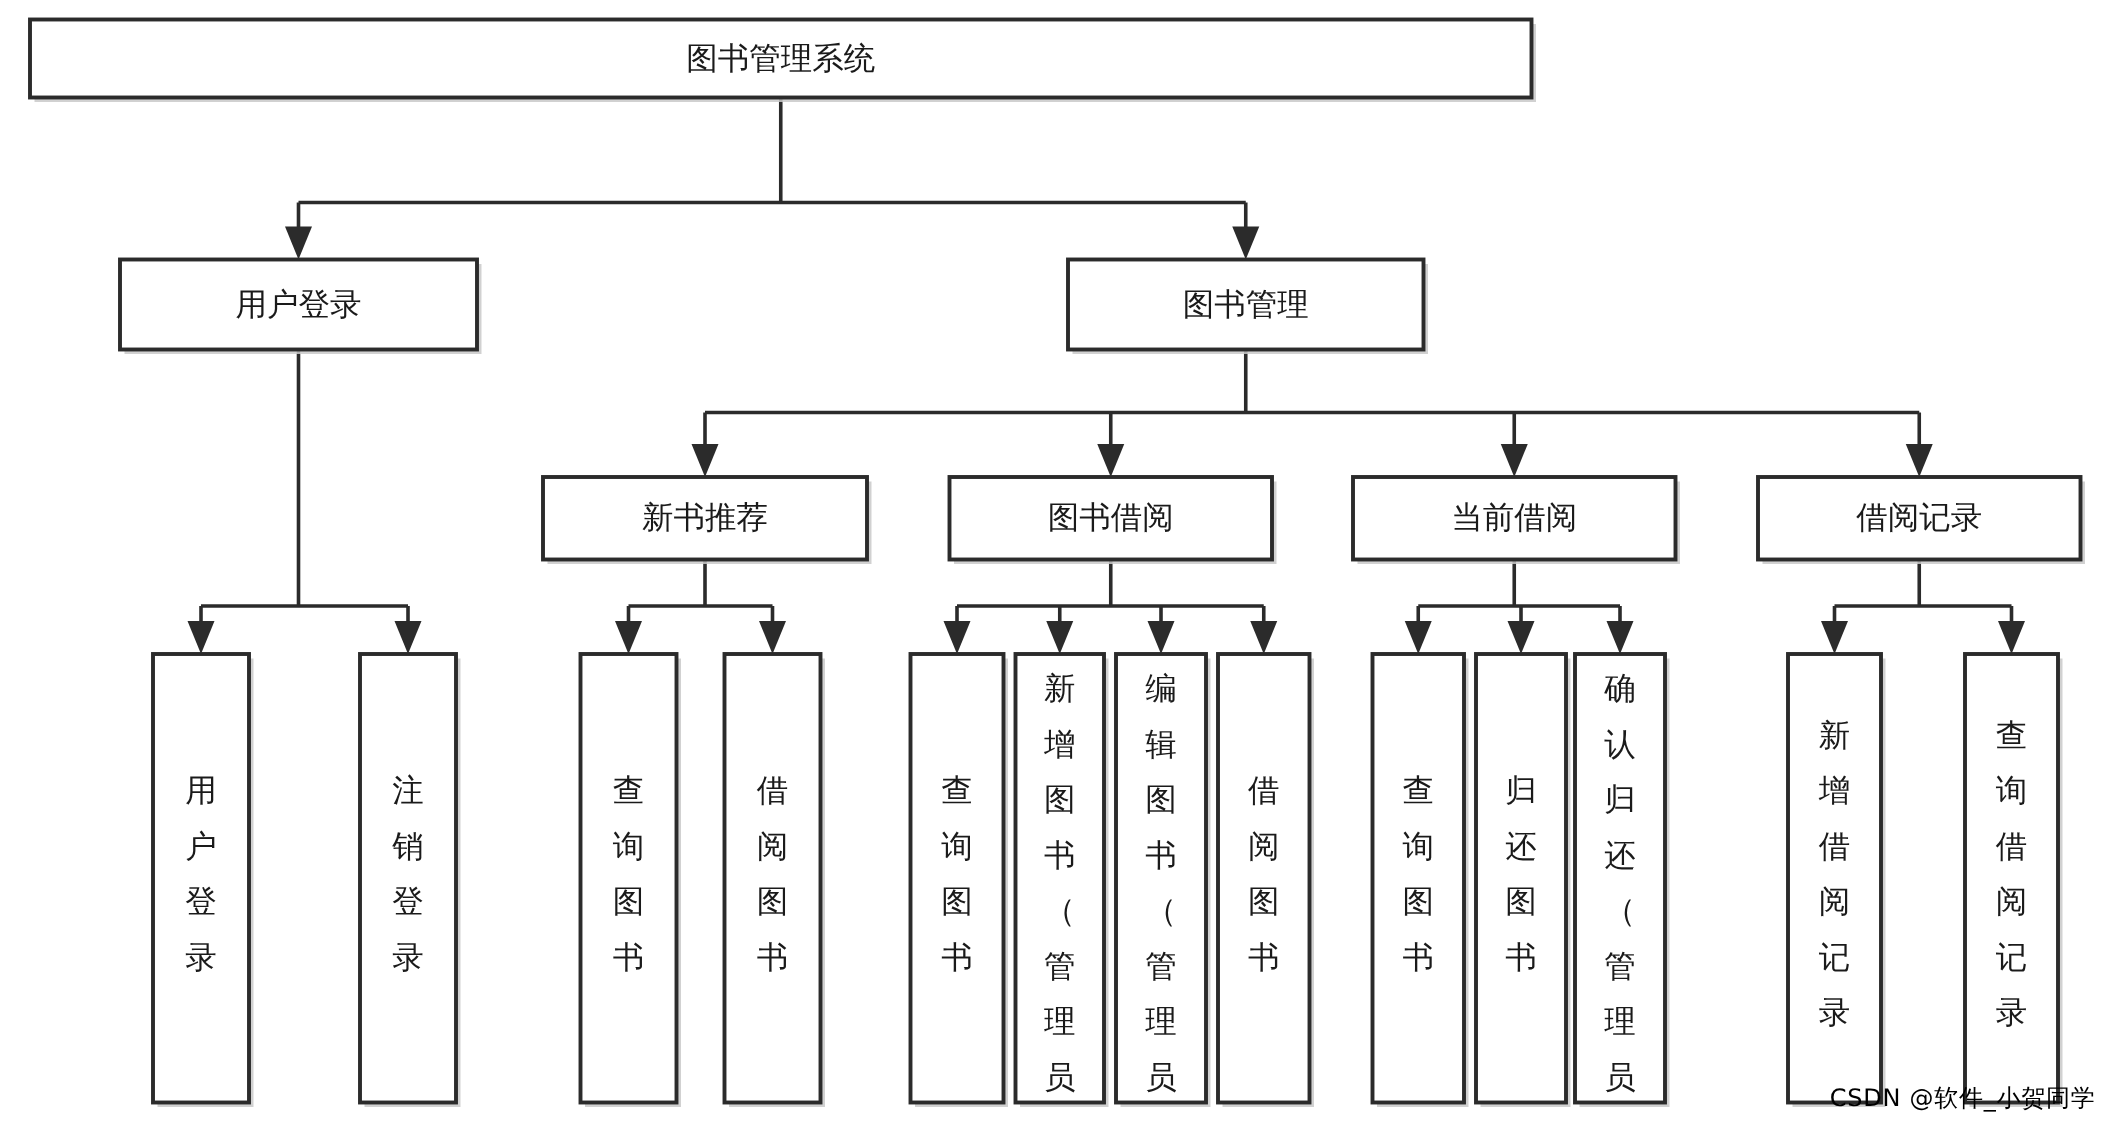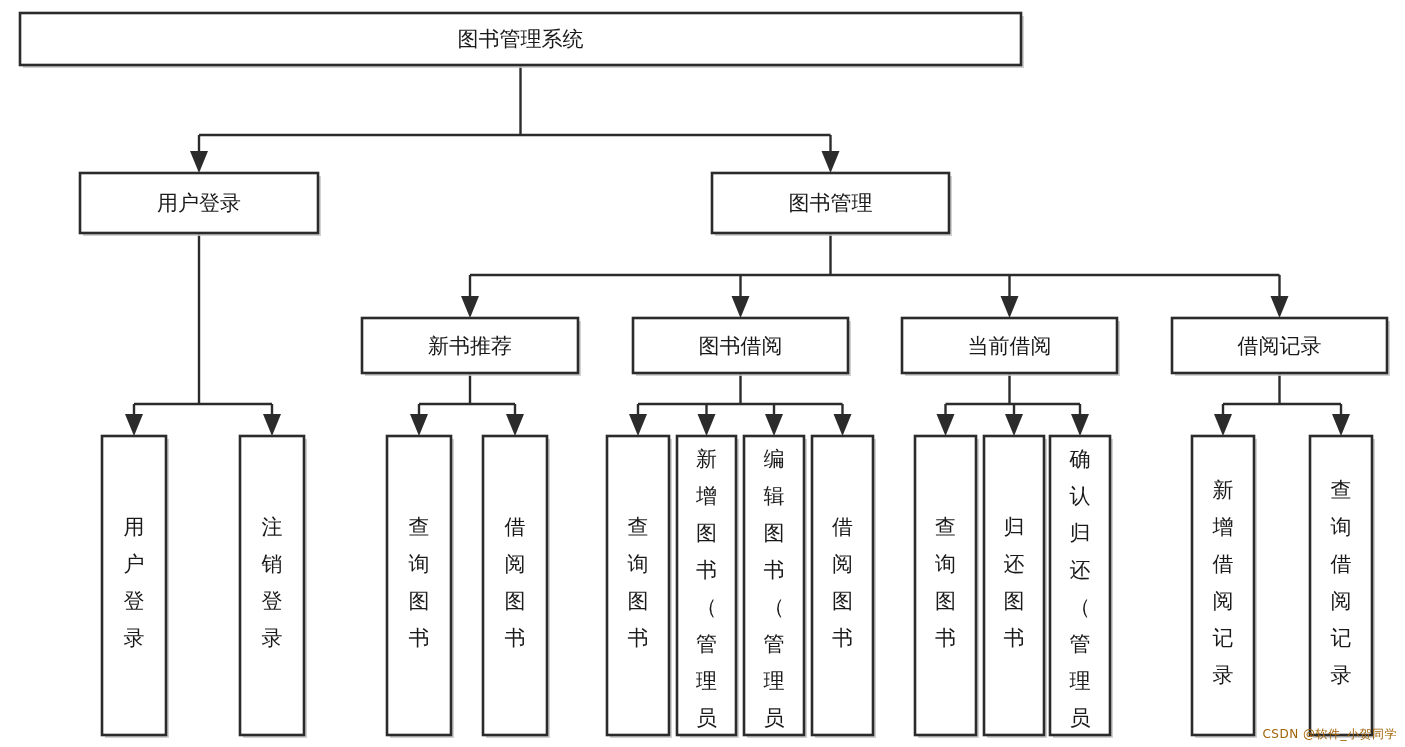--- a/index.html
+++ b/index.html
@@ -55,22 +55,22 @@
     font-family: "DejaVu Sans", "Liberation Sans", sans-serif;
     font-size: 21px;
     fill: #1a1a1a;
     text-anchor: middle;
   }
   .watermark {
     position: absolute;
     right: 8px;
     bottom: 4px;
     font-family: "DejaVu Sans", "Liberation Sans", sans-serif;
-    font-size: 12px;
-    color: #a16207;
+    font-size: 16px;
+    color: #000000;
     white-space: nowrap;
     letter-spacing: 0.5px;
   }
 </style>
 </head>
 <body>
 
 <div id="diagram-root">
   <svg class="diagram-svg" id="diagram-svg" viewBox="0 0 1405 747" xmlns="http://www.w3.org/2000/svg">
       <g>

